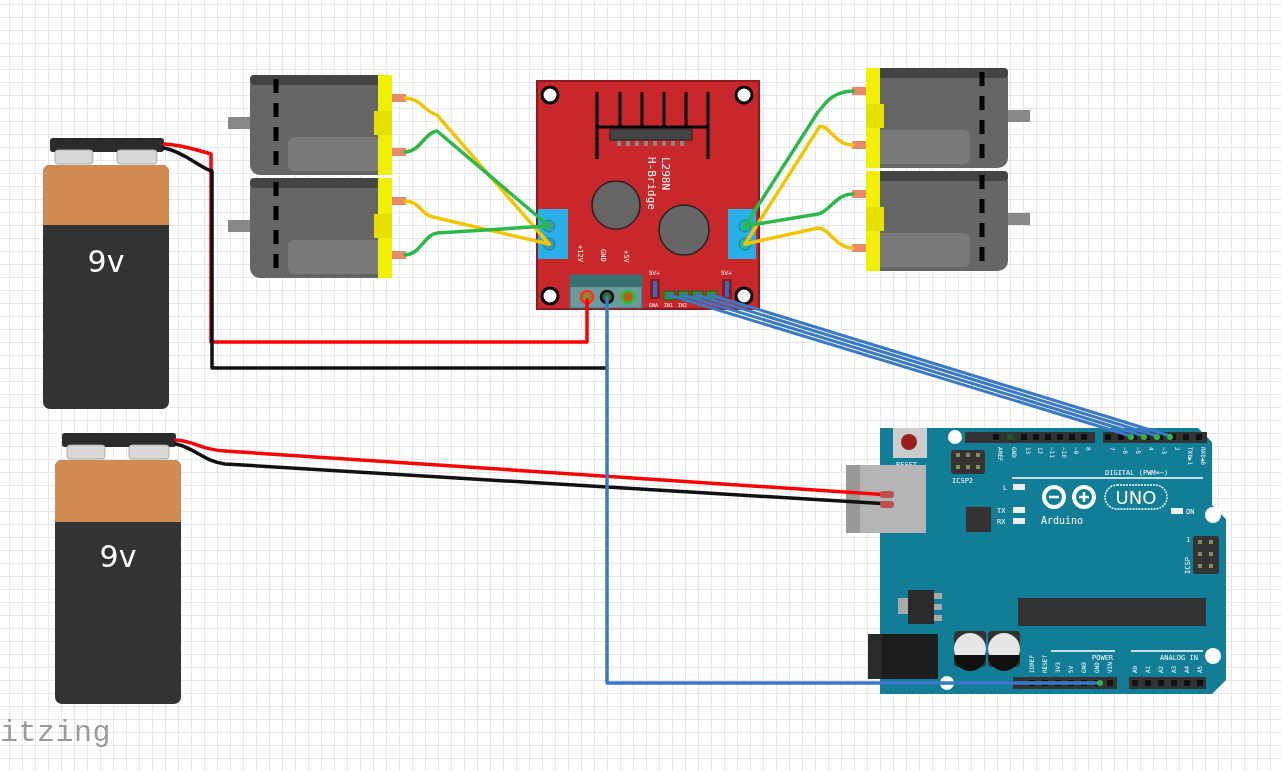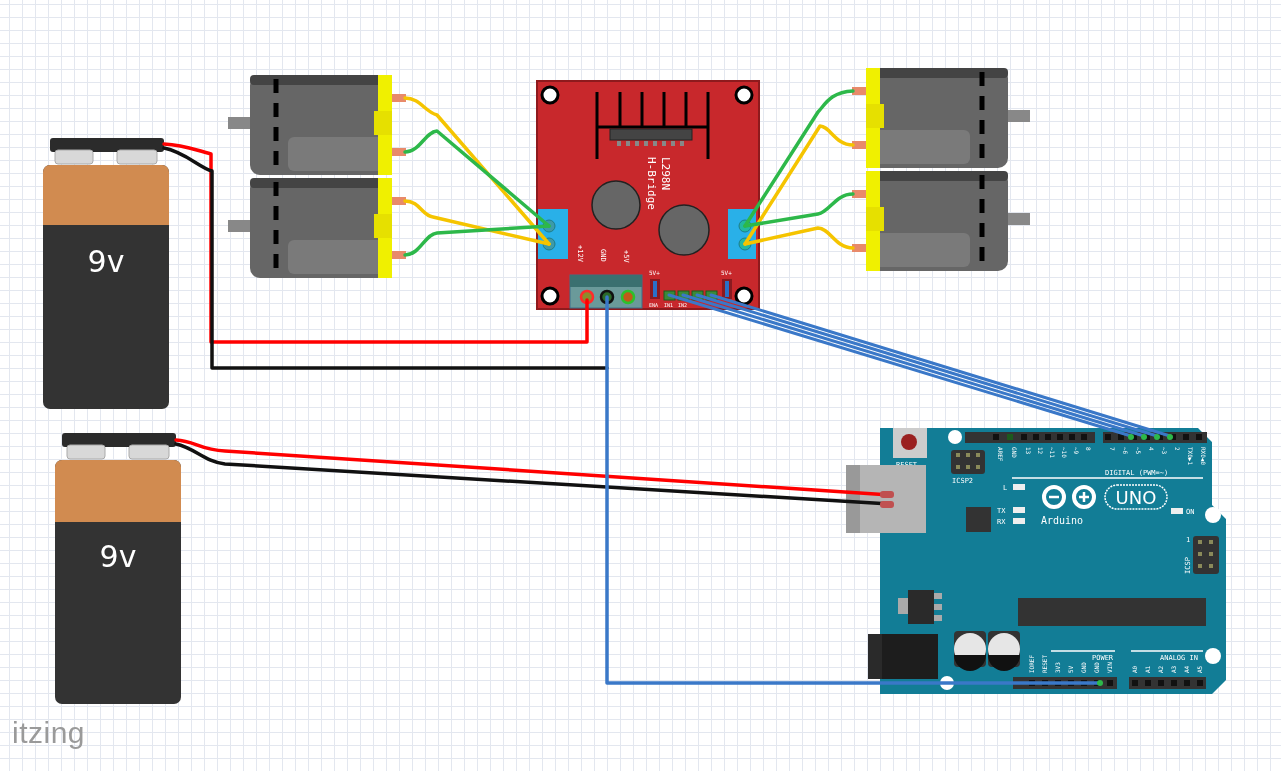--- a/index.html
+++ b/index.html
@@ -8,22 +8,22 @@
     background-color:#ffffff;
     background-image:
       linear-gradient(to right, #e3e7ef 1px, transparent 1px),
       linear-gradient(to bottom, #e3e7ef 1px, transparent 1px);
     background-size:13px 13px;
     background-position:9px 4px;
     font-family:"DejaVu Sans", sans-serif;
   }
   #canvas { position:absolute; left:0; top:0; }
   .lbl { font-family:"DejaVu Sans Mono", monospace; fill:#ffffff; }
-  .brand { position:absolute; left:0; top:716px; font-family:Liberation Sans, sans-serif;
-    font-size:30px; color:#9a9a9a; letter-spacing:0.5px;padding-left:12px; }
+  .brand { position:absolute; left:0; top:716px; font-family:Liberation Mono, monospace;
+    font-size:30px; color:#9a9a9a; letter-spacing:0.5px; }
 </style>
 </head>
 <body>
 
 <svg id="canvas" width="1281" height="771" viewBox="0 0 1281 771" xmlns="http://www.w3.org/2000/svg">
   <defs>
     <g id="motorL">
       <rect x="0" y="0" width="140" height="100" rx="10" fill="#666"></rect>
       <rect x="0" y="0" width="140" height="10" rx="4" fill="#444"></rect>
       <rect x="38" y="62" width="100" height="34" rx="6" fill="#7a7a7a"></rect>

